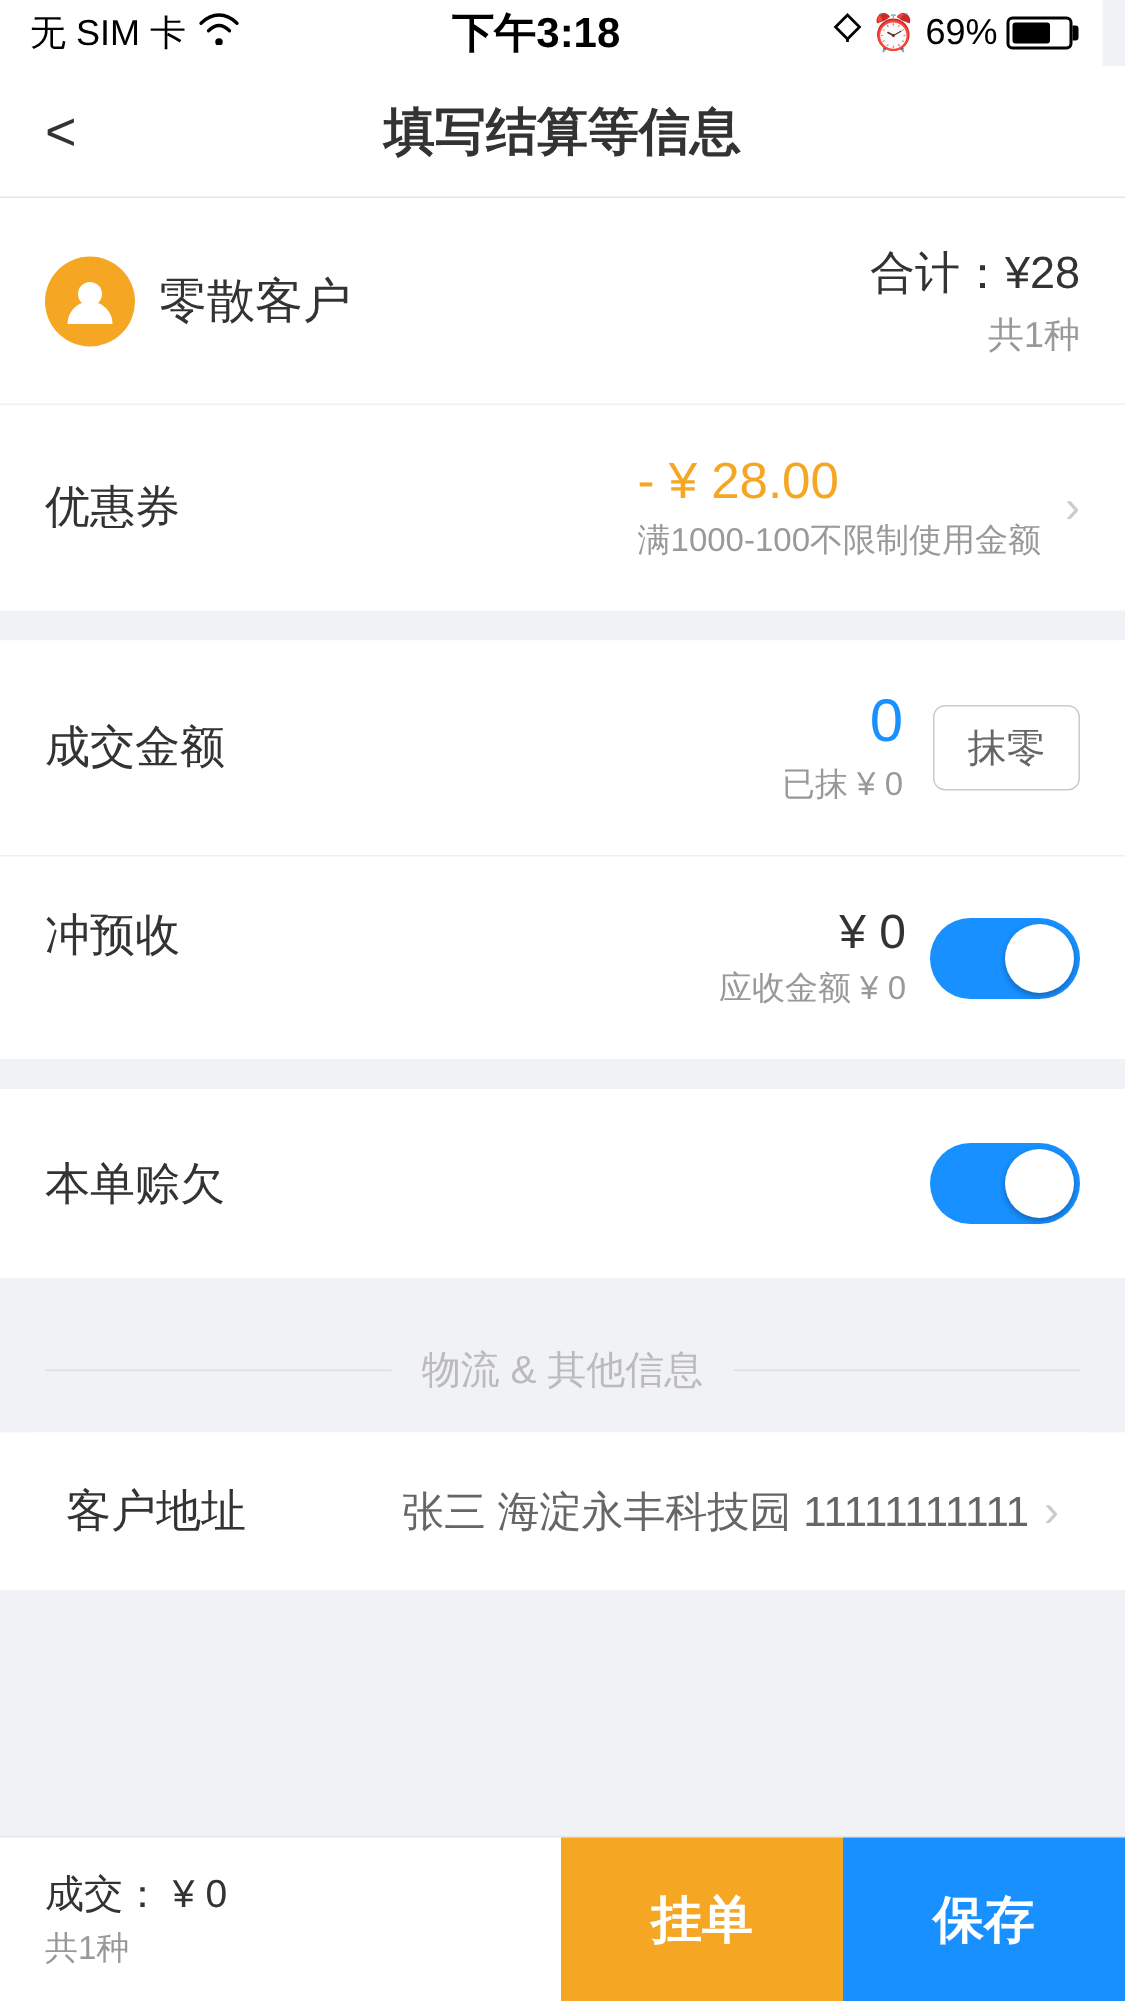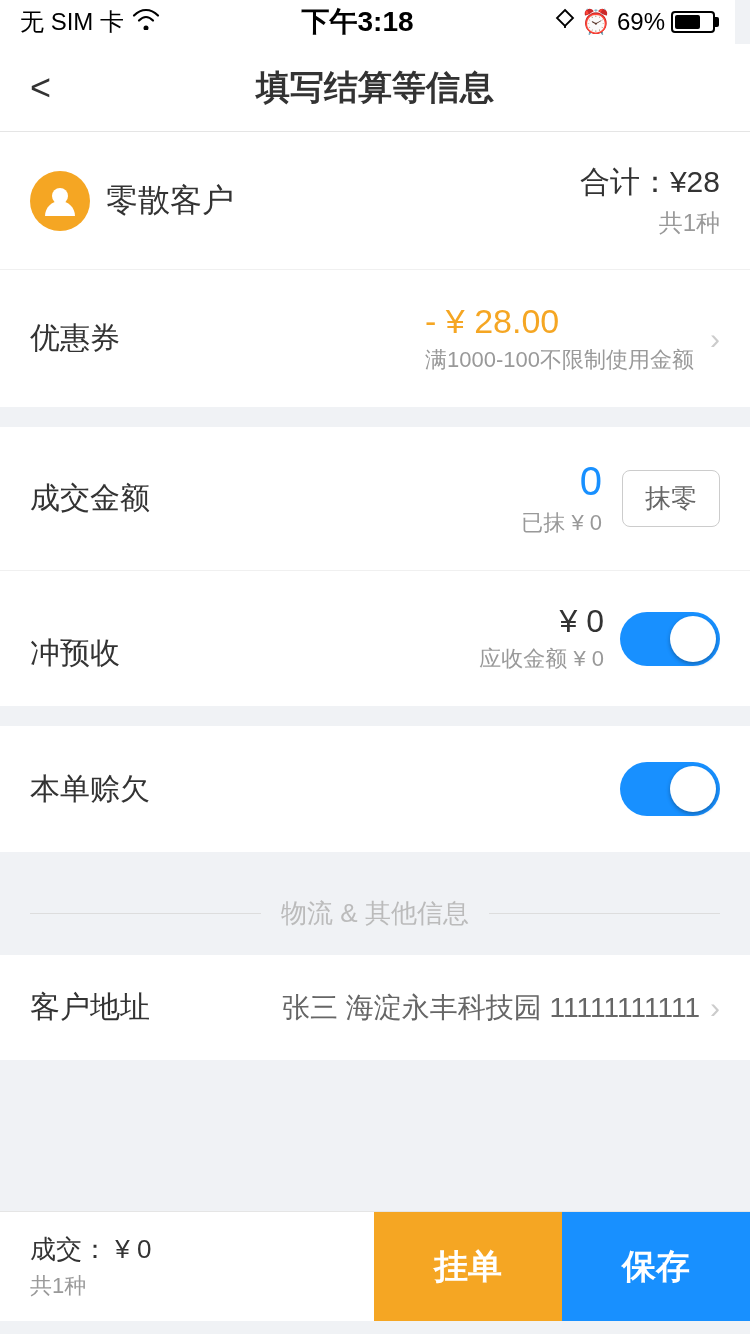--- a/index.html
+++ b/index.html
@@ -209,21 +209,21 @@
       padding: 10px 22px;
       font-size: 26px;
       color: #666;
       background: #fff;
       cursor: pointer;
     }
 
     
     .prepay-row {
       display: flex;
-      align-items: flex-end;
+      align-items: flex-start;
       justify-content: space-between;
       padding: 32px 30px;
       background: #fff;
       border-top: 1px solid #f0f0f0;
     }
 
     
     .toggle {
       width: 100px;
       height: 54px;
@@ -279,21 +279,21 @@
     }
     .logistics-line {
       flex: 1;
       height: 1px;
       background: #ddd;
     }
 
     
     .address-row {
       background: #fff;
-      padding: 32px 30px;
+      padding: 32px 44px;
       display: flex;
       align-items: center;
       justify-content: flex-start;
       border-radius: 23px;
     }
     .address-label {
       font-size: 30px;
       color: #333;
       white-space: nowrap;
       margin-right: 20px;
@@ -307,21 +307,21 @@
 
     
     .empty-space {
       background: #f0f2f5;
       height: 200px;
     }
 
     
     .bottom-bar {
       position: fixed;
-      bottom: 13px;
+      bottom: 0;
       width: 750px;
       height: 110px;
       display: flex;
       align-items: stretch;
       background: #fff;
       border-top: 1px solid #e5e5e5;
     }
     .bottom-summary {
       flex: 1;
       display: flex;

